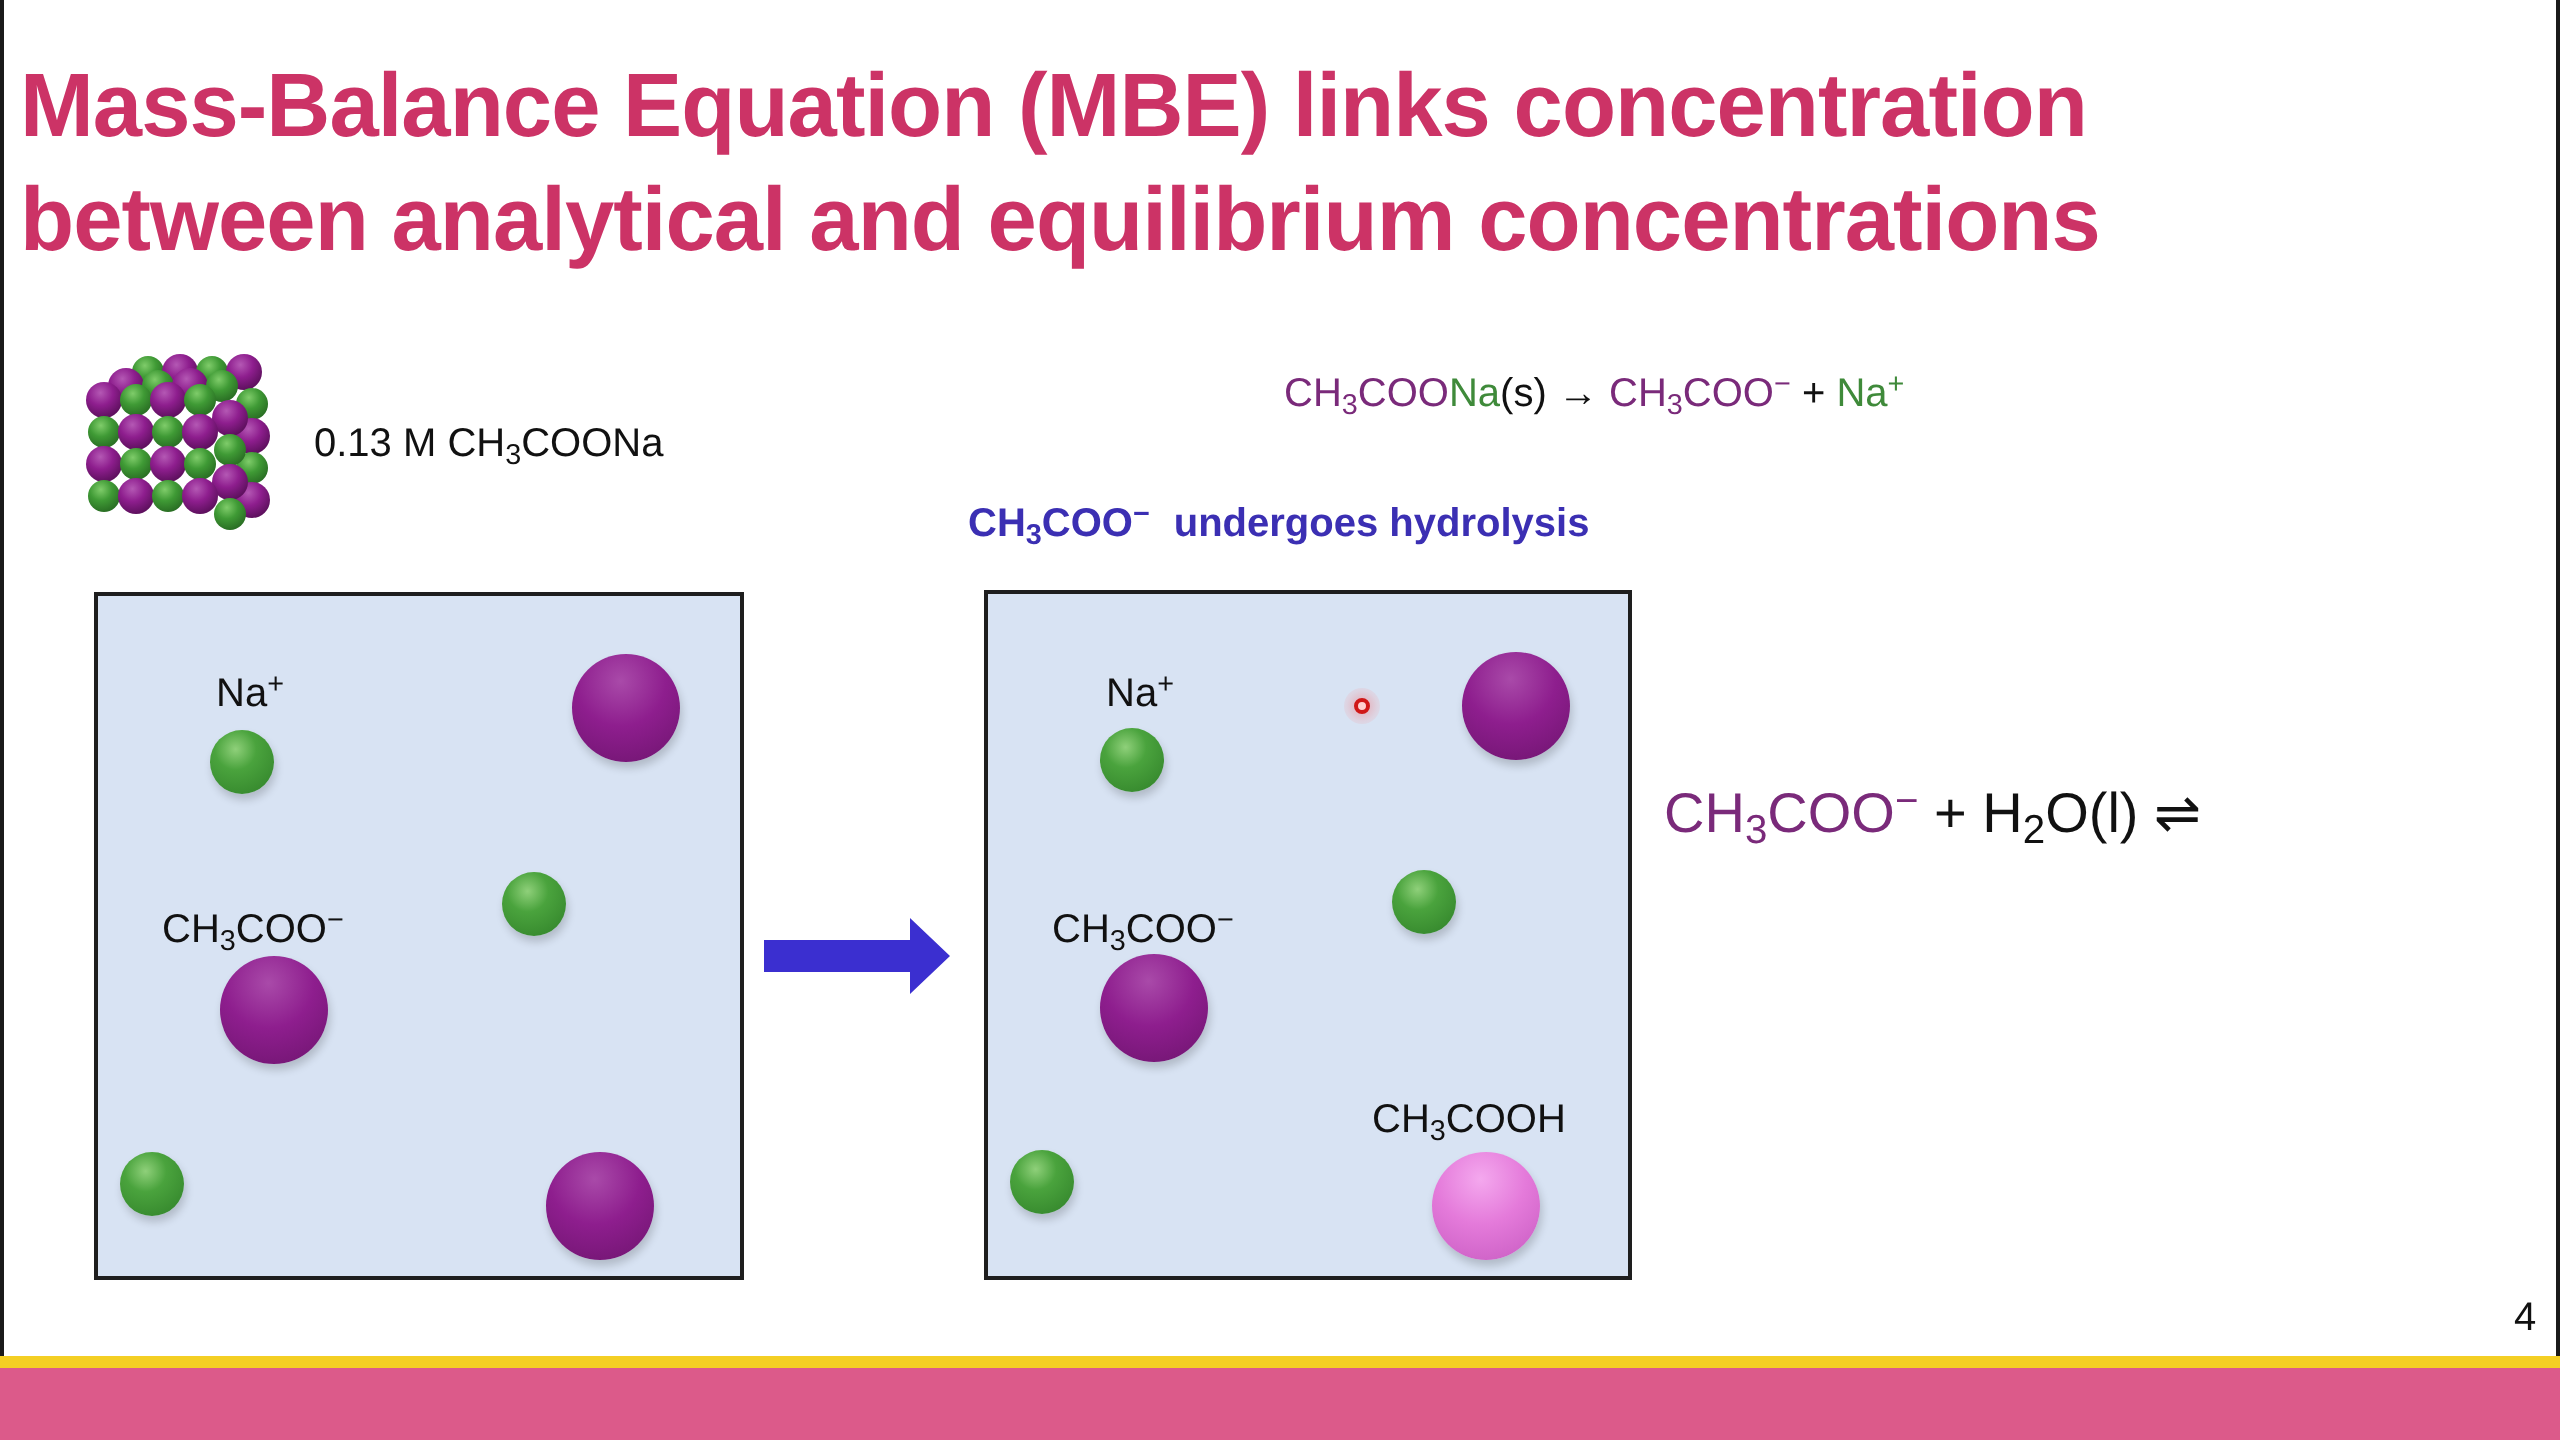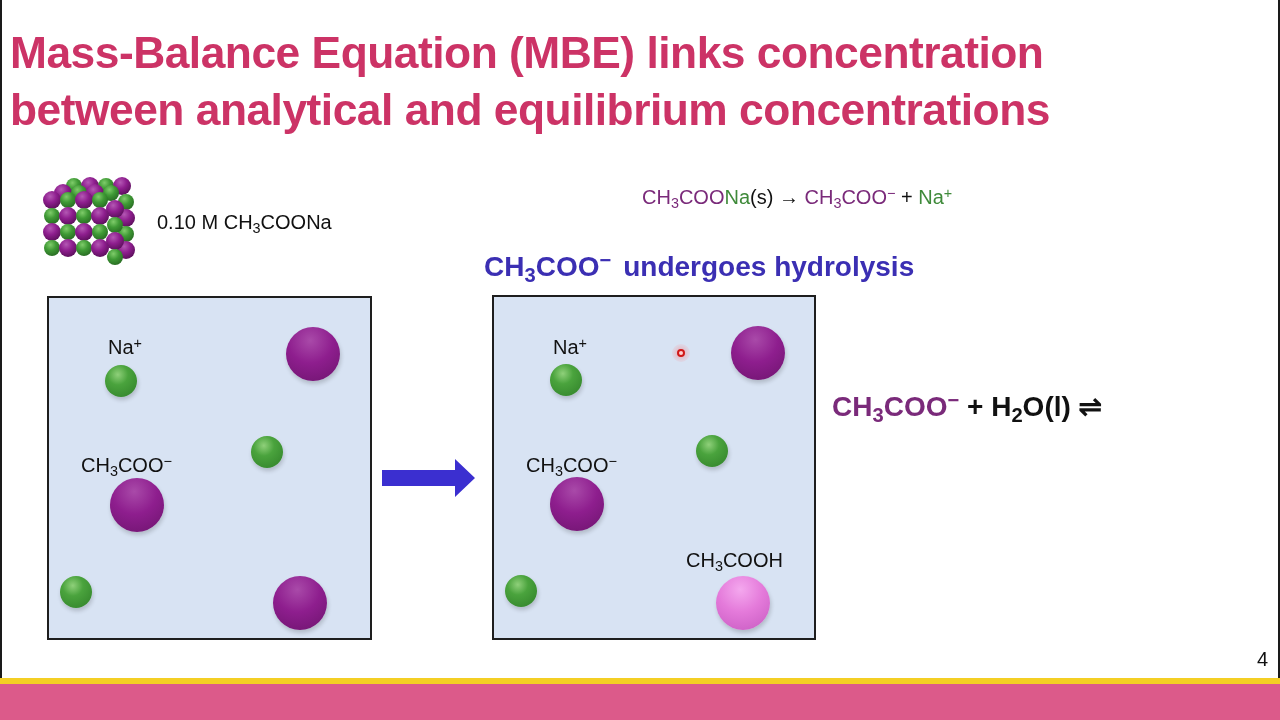--- a/index.html
+++ b/index.html
@@ -24,21 +24,21 @@
 
   sub { font-size: 0.72em; vertical-align: -0.28em; line-height: 0; }
   sup { font-size: 0.72em; vertical-align: 0.45em; line-height: 0; }
 
   .eq1 { position: absolute; left: 595px; top: 186px; font-size: 20px; white-space: nowrap; color: #111; margin-left: 47px; }
   .purple-t { color: #7a2a7a; }
   .green-t { color: #3f8a3a; }
   .pink-t { color: #dc7ad4; }
 
   .subhead {
-    position: absolute; left: 484px; top: 251px; font-size: 28px; font-weight: bold;
+    position: absolute; left: 484px; top: 251px; font-size: 20px; font-weight: bold;
     color: #3b2fb3; white-space: nowrap;
   }
   .subhead .sp { display: inline-block; width: 12px; }
 
   .box {
     position: absolute; background: #d8e3f3; border: 2px solid #1e1e1e; box-sizing: border-box;
   }
   .box1 { left: 47px; top: 296px; width: 325px; height: 344px; }
   .box2 { left: 492px; top: 295px; width: 324px; height: 345px; }
 
@@ -52,21 +52,21 @@
 
   .lbl { position: absolute; font-weight: normal; font-size: 20px; color: #111; white-space: nowrap; }
 
   .arrow { position: absolute; left: 382px; top: 459px; width: 93px; height: 38px; }
 
   .laser { position: absolute; left: 672px; top: 344px; width: 18px; height: 18px; border-radius: 50%;
     background: radial-gradient(circle, rgba(255,60,60,0.35) 0%, rgba(255,120,120,0.15) 60%, rgba(255,255,255,0) 100%); }
   .laser::after { content: ""; position: absolute; left: 5px; top: 5px; width: 4px; height: 4px;
     border: 2px solid #d01818; border-radius: 50%; background: #ffd0d0; }
 
-  .eq2 { position: absolute; left: 832px; top: 390px; font-size: 28px; color: #111; white-space: nowrap; line-height: 34px; font-weight: bold; }
+  .eq2 { position: absolute; left: 832px; top: 390px; font-size: 28px; color: #111; white-space: nowrap; line-height: 34px; }
   .eq2 .l2 { position: absolute; left: 186px; top: 37px; }
 
   .page-num { position: absolute; left: 1257px; top: 648px; font-size: 20px; color: #111; }
 
   .stripe-yellow { position: absolute; left: 0; top: 678px; width: 1280px; height: 6px; background: #f4cf24; }
   .bar-pink { position: absolute; left: 0; top: 684px; width: 1280px; height: 36px; background: #dc5a8a; }
 </style>
 </head>
 <body>
 
@@ -124,21 +124,21 @@
       <circle cx="26" cy="44" r="8" fill="url(#gg)"></circle>
     <circle cx="42" cy="44" r="9" fill="url(#gp)"></circle>
       <circle cx="58" cy="44" r="8" fill="url(#gg)"></circle>
     <circle cx="10" cy="60" r="8" fill="url(#gg)"></circle>
       <circle cx="26" cy="60" r="9" fill="url(#gp)"></circle>
     <circle cx="42" cy="60" r="8" fill="url(#gg)"></circle>
       <circle cx="58" cy="60" r="9" fill="url(#gp)"></circle>
   </g>
 </svg>
 
-<div class="conc-label"><span>0.10 M CH</span><sub>3</sub><span>COONa</span></div>
+<div class="conc-label"><span>0.13 M CH</span><sub>3</sub><span>COONa</span></div>
 
 <div class="eq1">
   <span class="purple-t"><span>CH</span><sub>3</sub><span>COO</span></span><span class="green-t">Na</span><span>(s)</span>
   <span>→</span>
   <span class="purple-t"><span>CH</span><sub>3</sub><span>COO</span><sup>−</sup></span>
   <span>+</span>
   <span class="green-t"><span>Na</span><sup>+</sup></span>
 </div>
 
 <div class="subhead"><span>CH</span><sub>3</sub><span>COO</span><sup>−</sup><span class="sp"></span><span>undergoes hydrolysis</span></div>

